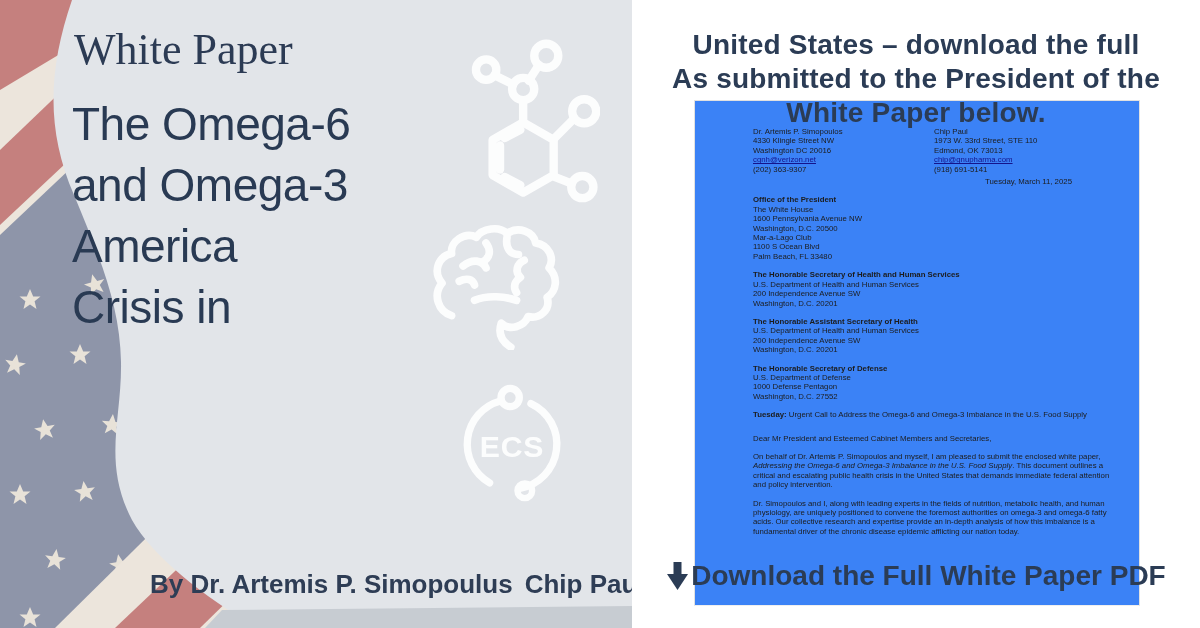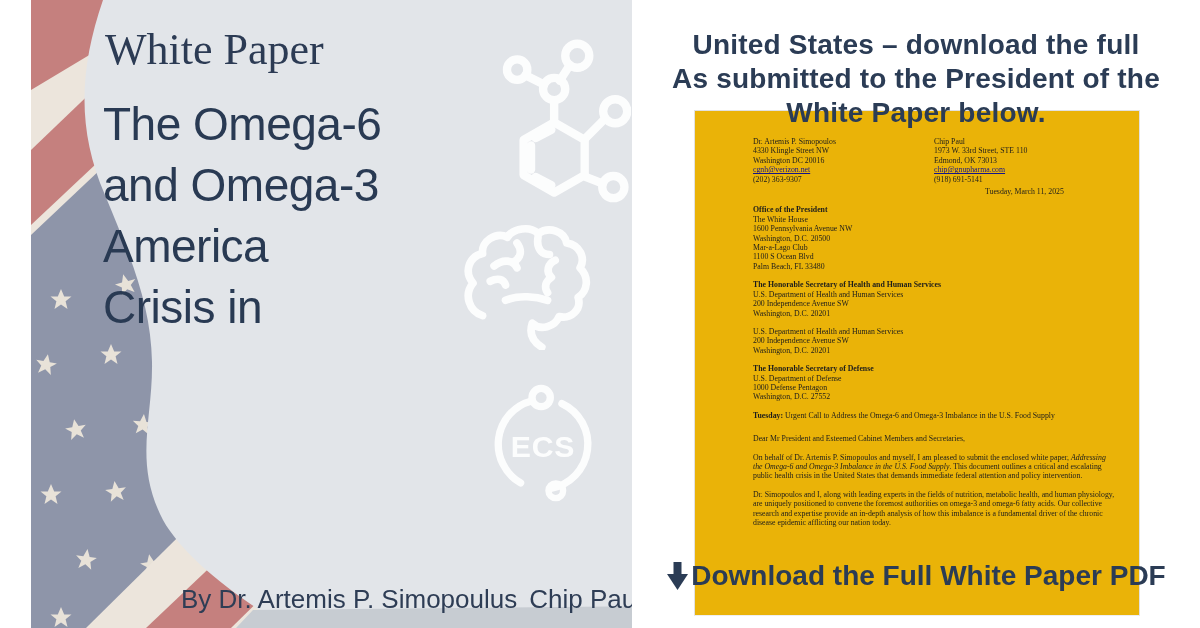--- a/index.html
+++ b/index.html
@@ -1,42 +1,42 @@
 <!DOCTYPE html>
 <html><head>
 <meta charset="utf-8">
 <style>
   html,body{margin:0;padding:0;background:#ffffff;}
   .canvas{position:relative;width:1200px;height:628px;overflow:hidden;background:#ffffff;
           font-family:"Liberation Sans",sans-serif;}
 
   
-  .left-panel{position:absolute;left:0;top:0;width:632px;height:628px;margin-left:31px;}
+  .left-panel{position:absolute;left:0;top:0;width:632px;height:628px;}
   .left-panel svg.bg{position:absolute;left:0;top:0;}
   .eyebrow{position:absolute;left:74px;top:24px;font-family:"Liberation Serif",serif;
            font-size:44px;color:#2c3b54;}
   .cover-title{position:absolute;left:72px;top:94px;font-size:46px;font-weight:normal;
            color:#293a53;line-height:61px;letter-spacing:-0.5px;}
-  .byline{position:absolute;left:150px;top:584px;display:flex;gap:12px;
-           font-size:26px;font-weight:normal;color:#2e3d55;white-space:nowrap;}
+  .byline{position:absolute;left:150px;top:569px;display:flex;gap:12px;
+           font-size:26px;font-weight:bold;color:#2e3d55;white-space:nowrap;}
   .icon-wrap{position:absolute;opacity:0.93;}
   .icon-wrap svg{display:block;}
 
   
   .right-panel{position:absolute;left:632px;top:0;width:568px;height:628px;background:#fff;}
   .headline{position:absolute;left:0;top:28px;width:568px;text-align:center;z-index:3;
             font-weight:bold;font-size:28px;line-height:34px;color:#2b3c55;letter-spacing:0.2px;}
   .cta{position:absolute;left:0;top:560px;width:568px;display:flex;align-items:center;
        justify-content:center;gap:2px;z-index:3;color:#2b3c55;font-weight:bold;font-size:28px;
        cursor:pointer;}
 
   
-  .letter-page{position:absolute;left:62px;top:110px;width:446px;height:506px;z-index:1;
-       background:#eab308;border:1px solid #e1e1e1;border-bottom-color:#efefef;box-sizing:border-box;
-       padding:26px 24px 0 58px;font-family:Liberation Serif, serif;font-size:7.8px;
+  .letter-page{position:absolute;left:62px;top:100px;width:446px;height:506px;z-index:1;
+       background:#3b82f6;border:1px solid #e1e1e1;border-bottom-color:#efefef;box-sizing:border-box;
+       padding:26px 24px 0 58px;font-family:Liberation Sans, sans-serif;font-size:7.8px;
        line-height:9.4px;color:#1c1c1c;}
   .letter-head{display:flex;}
   .lh-col{width:199px;}
   .lh-col div{white-space:nowrap;}
   .email{text-decoration:underline;color:#14148c;}
   .date{margin-top:3px;margin-left:232px;}
   .block{margin-top:9px;}
   .block .bt{font-weight:bold;}
   .subject-line{margin-top:9px;}
   .subject-line .bt{font-weight:bold;}
@@ -186,20 +186,21 @@
       </div>
 
       <div class="block">
         <div class="bt">The Honorable Secretary of Health and Human Services</div>
         <div>U.S. Department of Health and Human Services</div>
         <div>200 Independence Avenue SW</div>
         <div>Washington, D.C. 20201</div>
       </div>
 
       <div class="block">
+        <div class="bt">The Honorable Assistant Secretary of Health</div>
         <div>U.S. Department of Health and Human Services</div>
         <div>200 Independence Avenue SW</div>
         <div>Washington, D.C. 20201</div>
       </div>
 
       <div class="block">
         <div class="bt">The Honorable Secretary of Defense</div>
         <div>U.S. Department of Defense</div>
         <div>1000 Defense Pentagon</div>
         <div>Washington, D.C. 27552</div>

